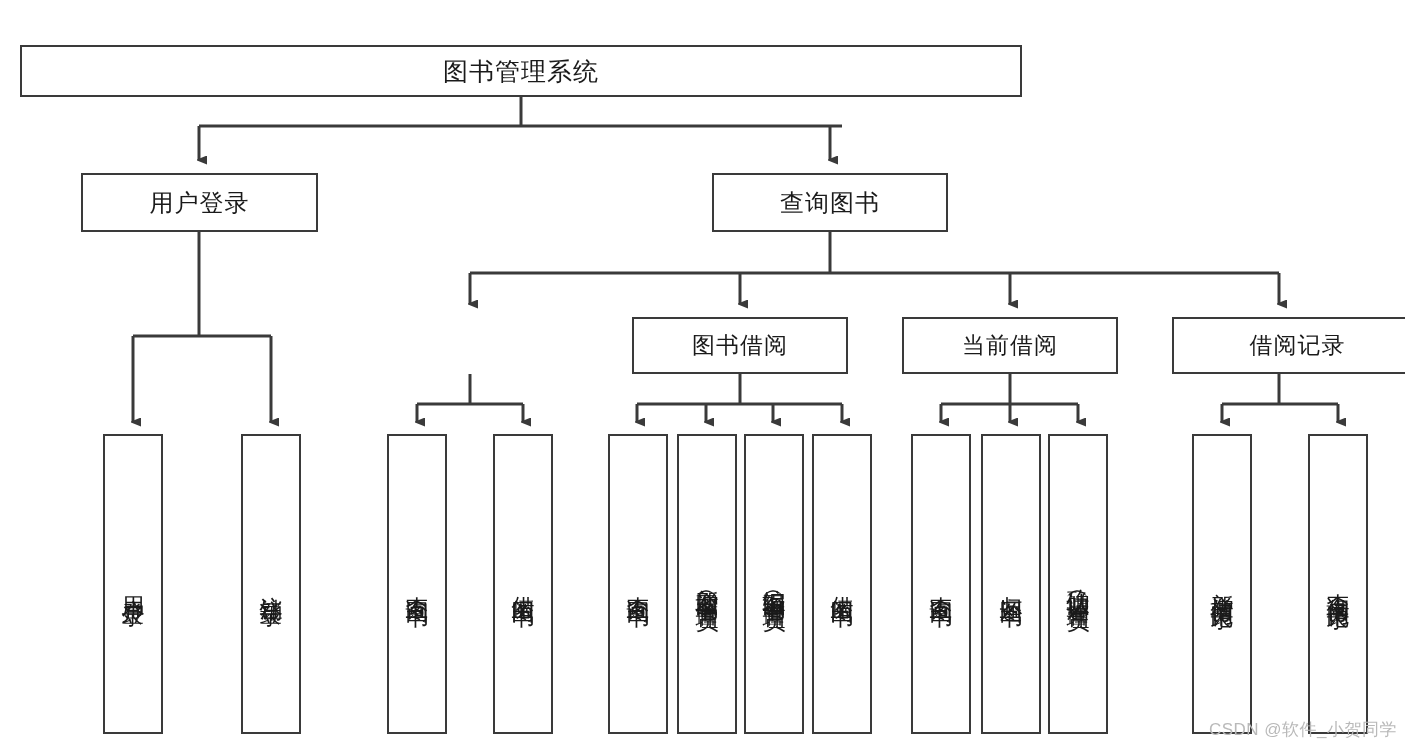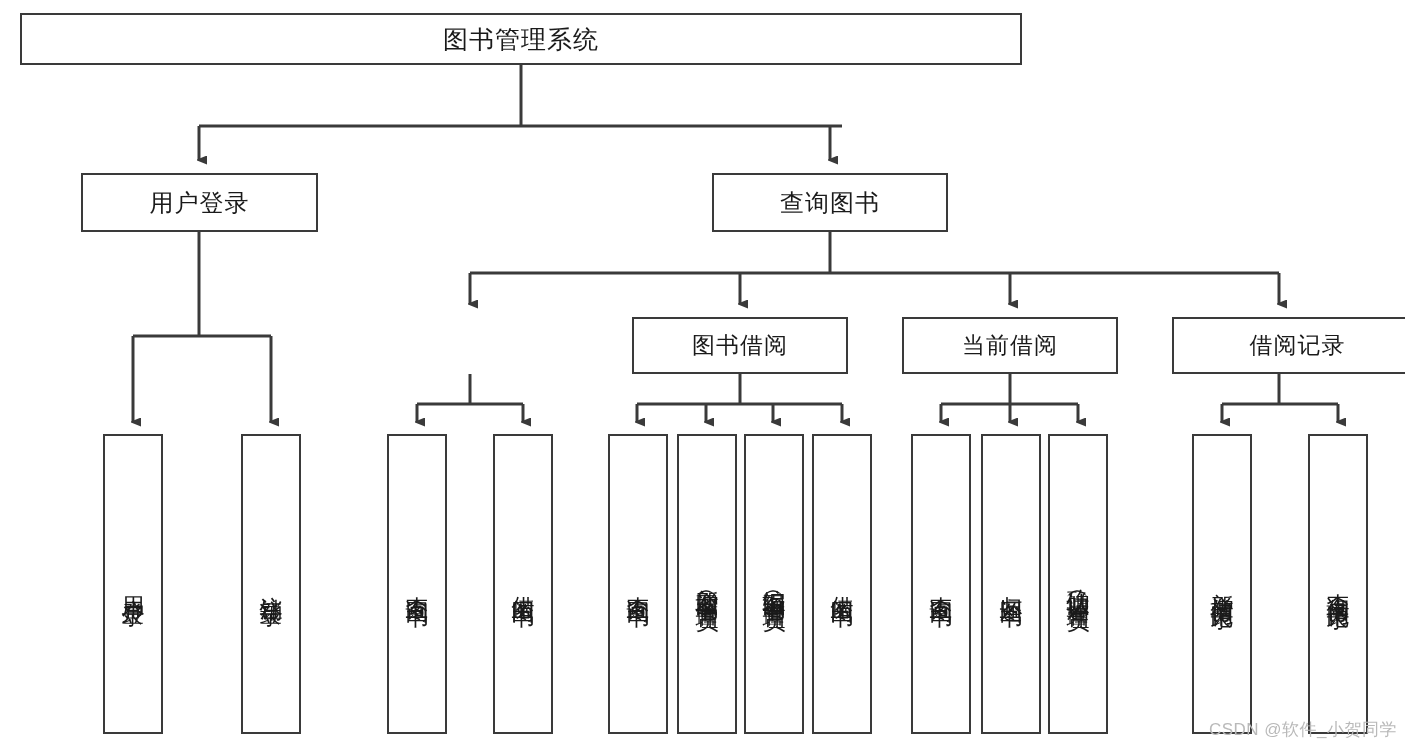--- a/index.html
+++ b/index.html
@@ -29,20 +29,21 @@
     box-sizing: border-box;
     border: 2px solid #3a3a3a;
     background: #ffffff;
     display: flex;
     align-items: center;
     justify-content: center;
     color: #1a1a1a;
   }
   .node.level-root {
     font-size: 25px;
+    margin-top: 32px;
   }
   .node.level-2 {
     font-size: 24px;
   }
   .node.level-3 {
     font-size: 23px;
   }
   .node.leaf {
     font-size: 23px;
     align-items: center;

